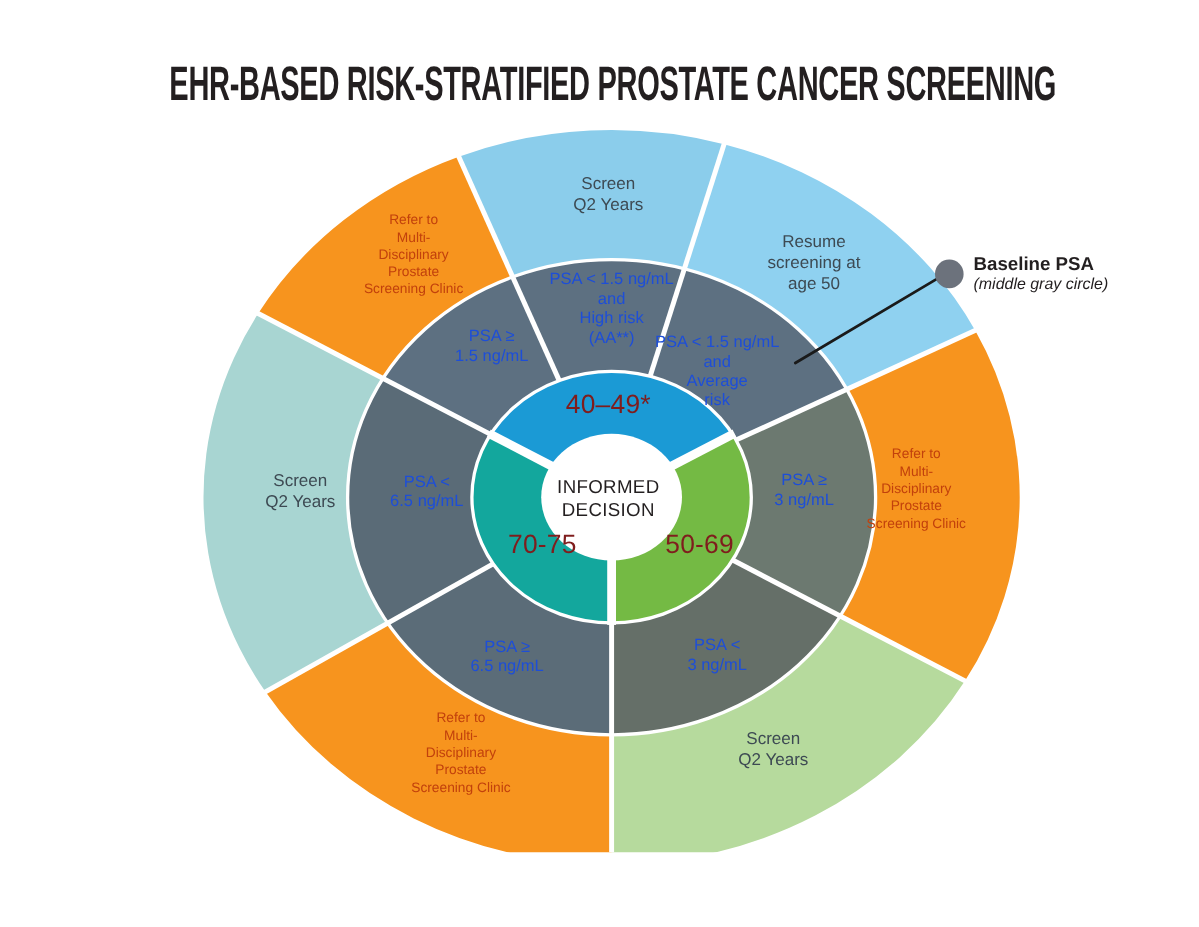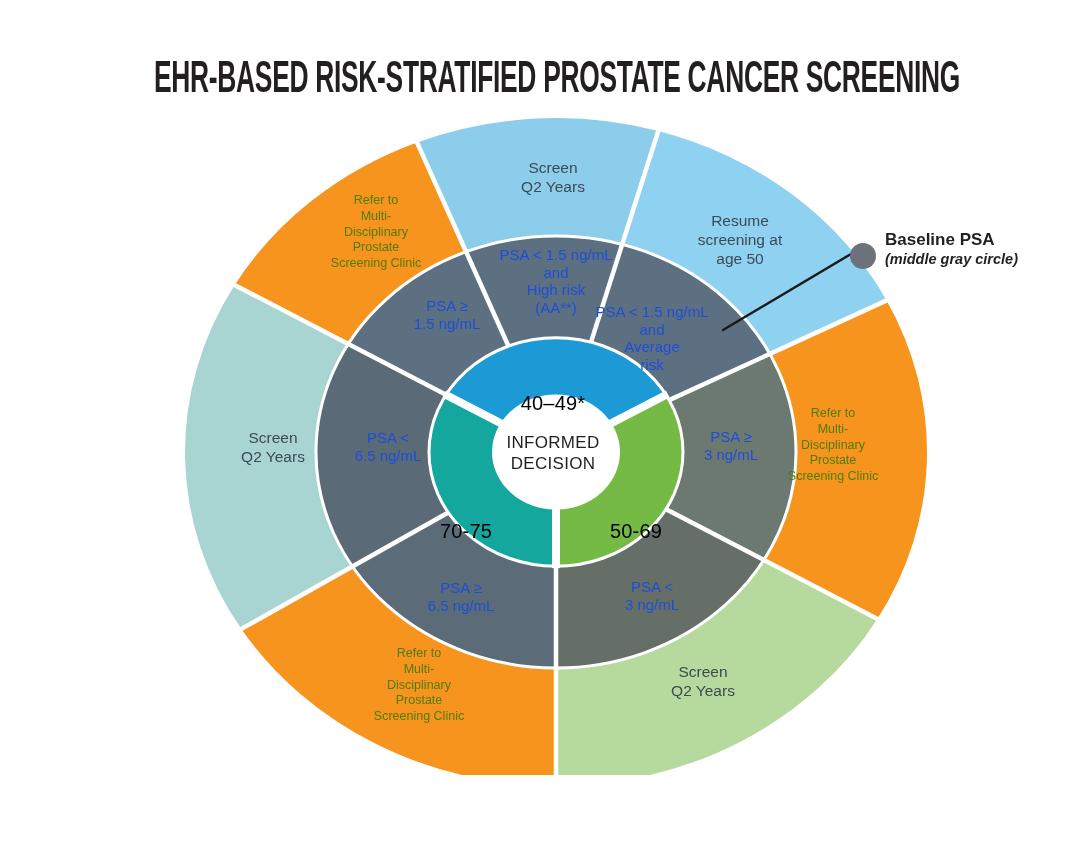--- a/index.html
+++ b/index.html
@@ -11,33 +11,33 @@
   .title{
     position:absolute;top:55px;left:557px;
     transform:translateX(-50%) scaleX(0.60);transform-origin:50% 50%;
     font-size:44px;font-weight:bold;letter-spacing:-0.5px;
     color:#231F20;white-space:nowrap;line-height:1;
   }
   .seg-label{
     position:absolute;transform:translate(-50%,-50%);
     text-align:center;white-space:pre-line;font-weight:normal;
   }
-  .age-label{font-size:20px;color:#000000;letter-spacing:0.2px;margin-top:35px;}
+  .age-label{font-size:24px;color:#7f1d1d;letter-spacing:0.2px;}
   .psa-label{font-size:15px;color:#1d4ed8;line-height:1.18;}
   .action-label{font-size:15.5px;color:#3D4A53;line-height:1.22;}
-  .action-label.on-orange{font-size:12.5px;color:#4d7c0f;line-height:1.26;}
+  .action-label.on-orange{font-size:12.5px;color:#c2410c;line-height:1.26;}
   .hub-label{
     position:absolute;transform:translate(-50%,-50%);
     text-align:center;white-space:pre-line;font-weight:normal;
     font-size:17px;color:#231F20;line-height:1.25;letter-spacing:0.3px;
   }
-  .legend{position:absolute;left:850px;top:230px;display:flex;align-items:flex-end;gap:9px;}
+  .legend{position:absolute;left:850px;top:230px;display:flex;align-items:center;gap:9px;}
   .legend-dot{width:26px;height:26px;border-radius:50%;display:block;flex:0 0 auto;}
   .legend-title{font-size:17px;font-weight:bold;color:#231F20;line-height:1.2;}
-  .legend-sub{font-size:14.5px;font-style:italic;color:#231F20;line-height:1.25;font-weight:bold;}
+  .legend-sub{font-size:14.5px;font-style:italic;color:#231F20;line-height:1.25;}
 </style>
 </head>
 <body>
 
 <div class="stage" id="stage">
   <svg id="wheel-svg" width="1090" height="843" viewBox="0 0 1090 843">
       <path d="M 234.70 285.05 A 371 333.90 0 0 1 417.02 142.41 L 466.09 251.73 A 240 216.00 0 0 0 348.15 344.00 Z" fill="#F7941E"></path>
       <path d="M 417.02 142.41 A 371 333.90 0 0 1 658.26 131.03 L 622.15 244.37 A 240 216.00 0 0 0 466.09 251.73 Z" fill="#8BCDEB"></path>
       <path d="M 658.26 131.03 A 371 333.90 0 0 1 886.56 300.41 L 769.84 353.94 A 240 216.00 0 0 0 622.15 244.37 Z" fill="#8FD1F0"></path>
       <path d="M 886.56 300.41 A 371 333.90 0 0 1 877.30 618.95 L 763.85 560.00 A 240 216.00 0 0 0 769.84 353.94 Z" fill="#F7941E"></path>
@@ -77,21 +77,21 @@
 
   <div class="legend">
     <span class="legend-dot" id="legend-dot" style="background: rgb(108, 114, 124);"></span>
     <div class="legend-text">
       <div class="legend-title">Baseline PSA</div>
       <div class="legend-sub">(middle gray circle)</div>
     </div>
   </div>
 <div class="seg-label age-label" style="left: 553px; top: 368px;">40–49*</div>
     <div class="seg-label age-label" style="left: 636px; top: 496px;">50-69</div>
-    <div class="seg-label age-label" style="left: 466px; top: 496px;">70-75</div>
+    <div class="seg-label age-label" style="left: 493px; top: 496px;">70-75</div>
     <div class="seg-label psa-label" style="left: 447px; top: 315px;">PSA ≥
 1.5 ng/mL</div>
     <div class="seg-label psa-label" style="left: 556px; top: 281px;">PSA &lt; 1.5 ng/mL
 and
 High risk
 (AA**)</div>
     <div class="seg-label psa-label" style="left: 652px; top: 338px;">PSA &lt; 1.5 ng/mL
 and
 Average
 risk</div>

